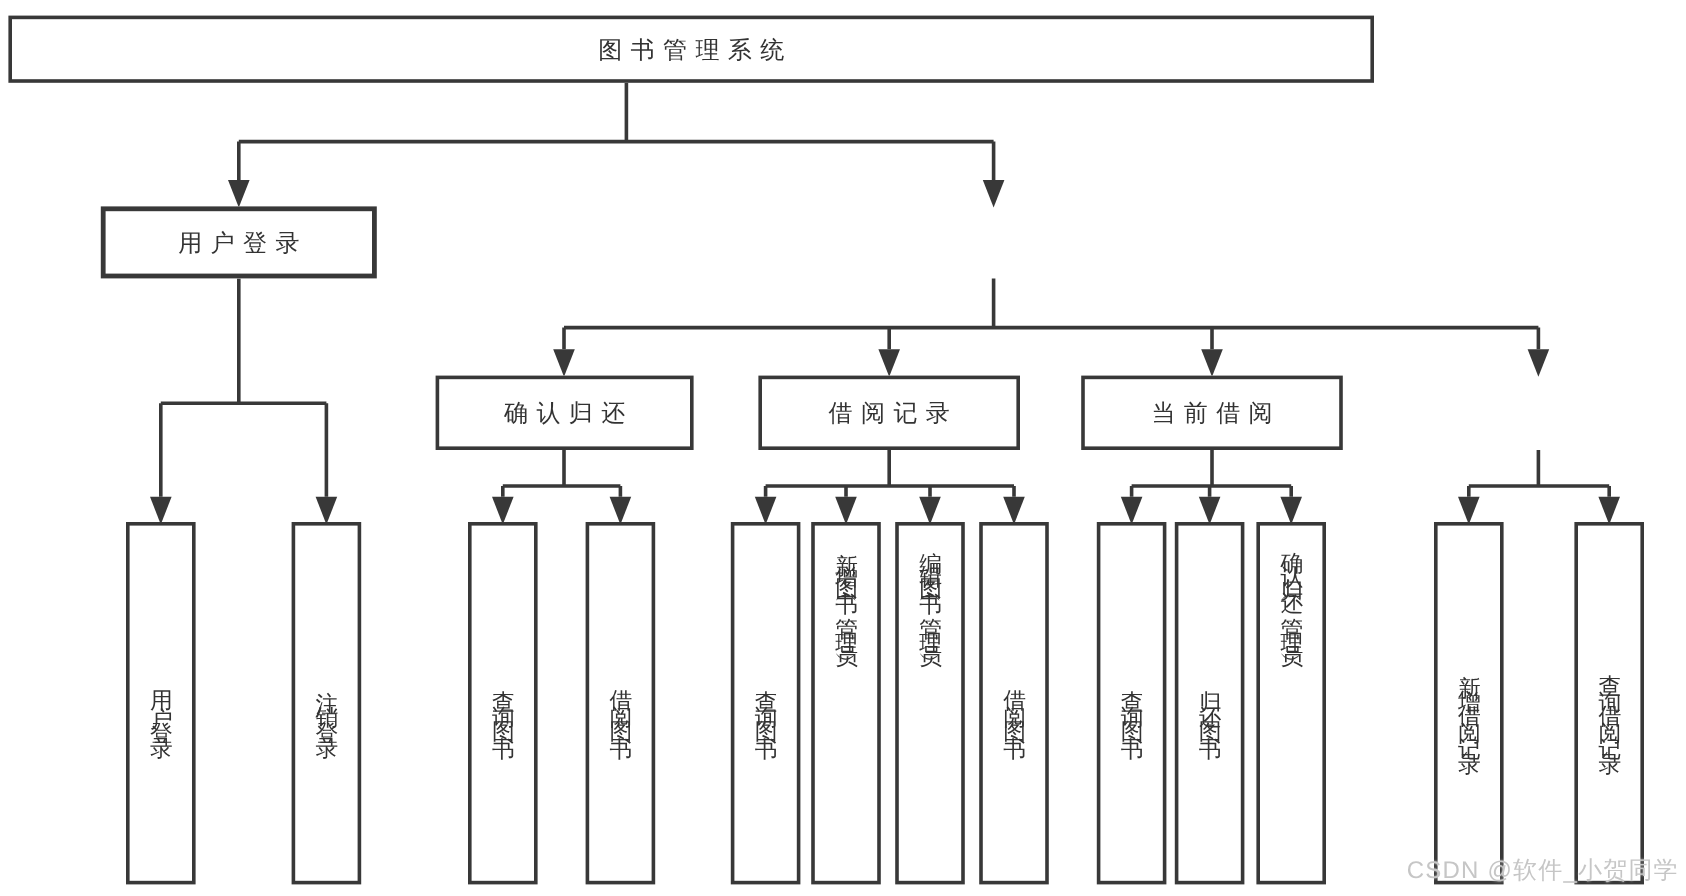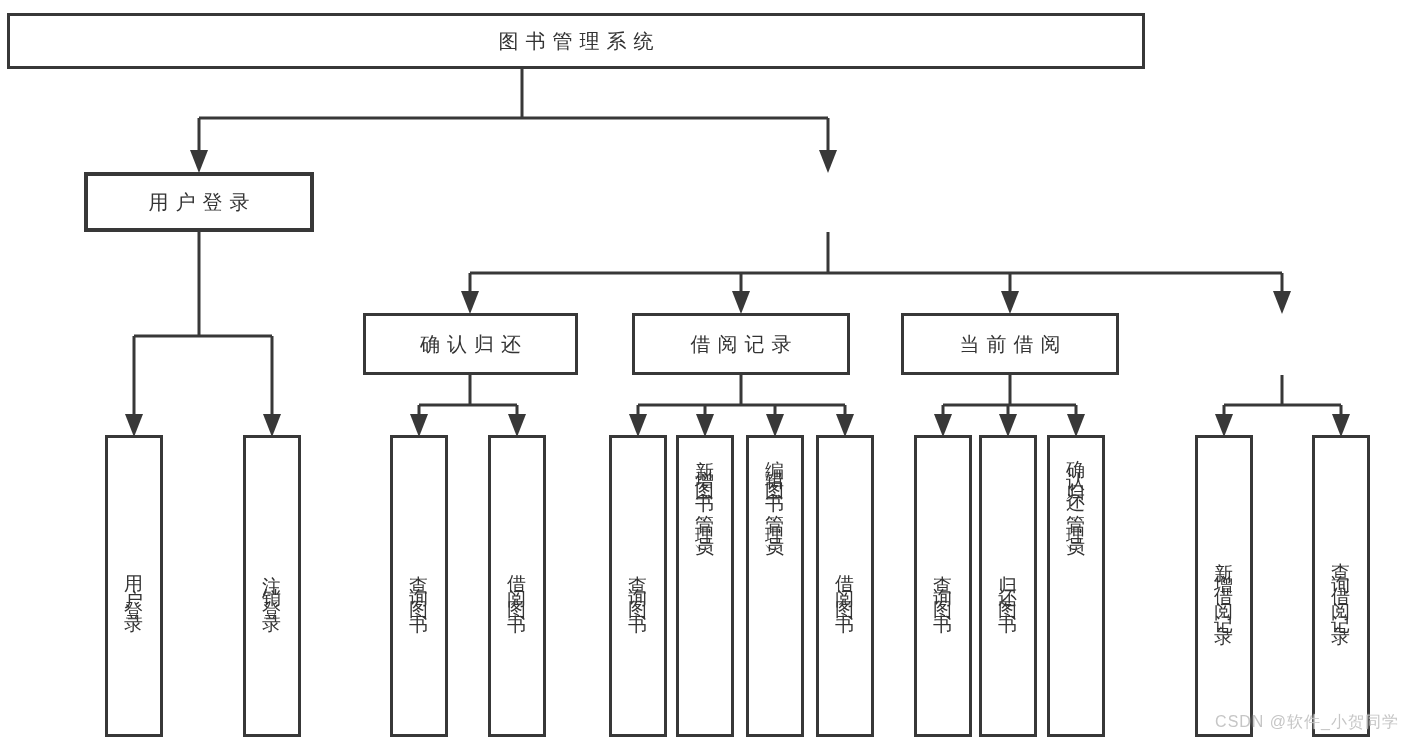--- a/index.html
+++ b/index.html
@@ -21,21 +21,21 @@
   .l2{border-width:4px;}
   .leaf{top:435px;width:58px;height:302px;}
   .leaf span{
     writing-mode:vertical-rl;text-orientation:mixed;
     font-size:19px;line-height:1;letter-spacing:13px;white-space:nowrap;
   }
   .leaf.long{align-items:flex-start;}
   .leaf.long span{padding-top:7px;letter-spacing:11px;}
   .watermark{
     position:absolute;right:6px;top:712px;z-index:5;
-    font-size:16px;color:var(--watermark);letter-spacing:1px;
+    font-size:20px;color:var(--watermark);letter-spacing:1px;
     text-shadow:0 0 2px rgba(255,255,255,.85);white-space:nowrap;
   }
 </style>
 </head>
 <body>
 
 <div class="stage">
 
   <svg class="wires" viewBox="0 0 1405 747" xmlns="http://www.w3.org/2000/svg">
 

